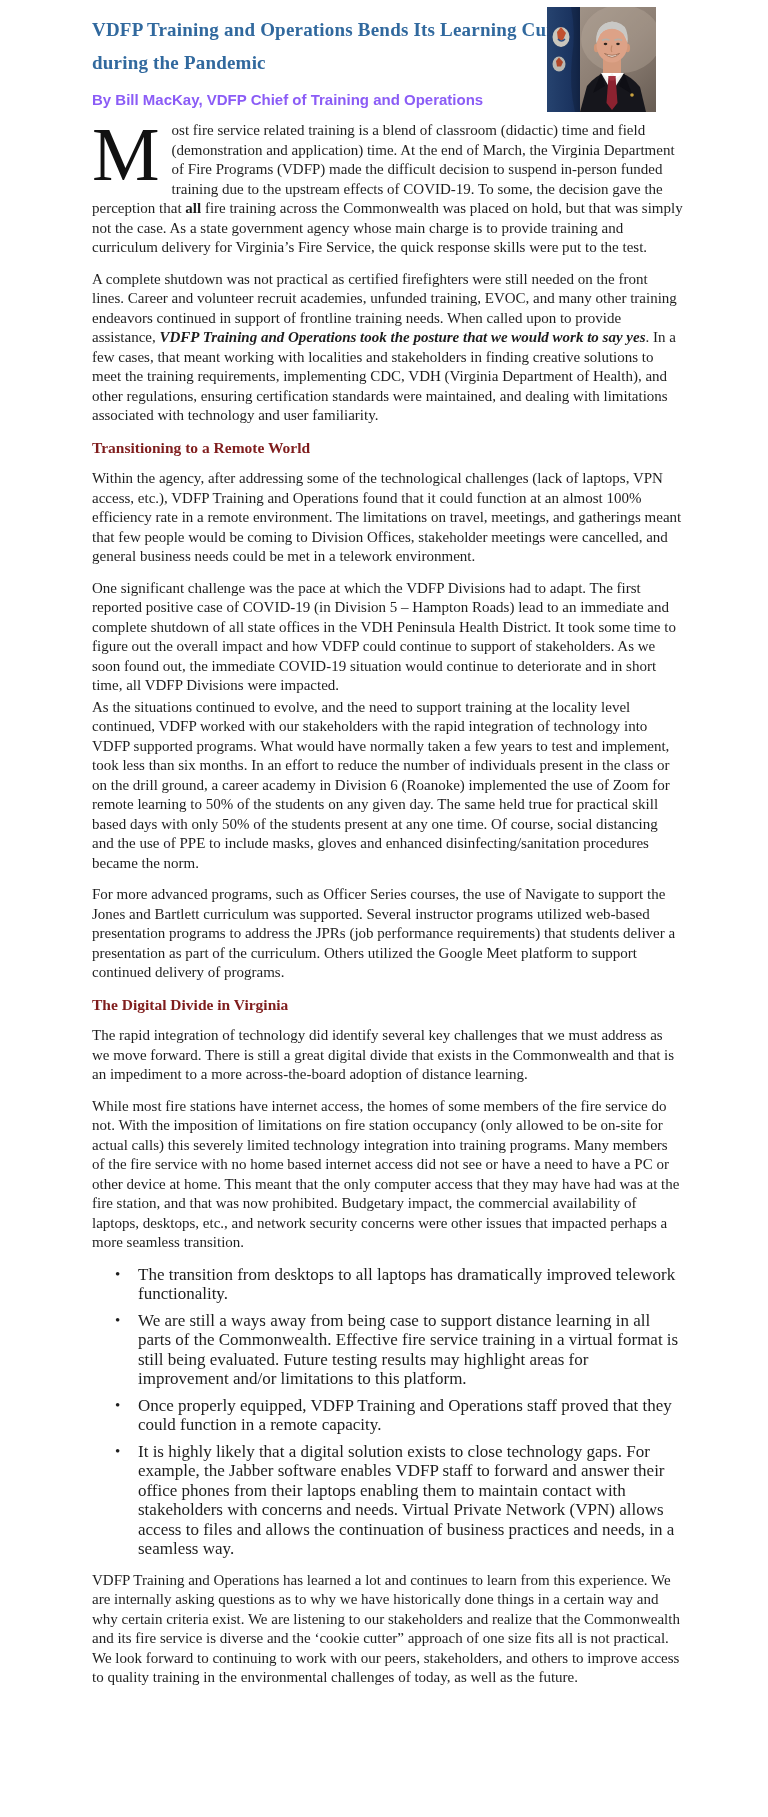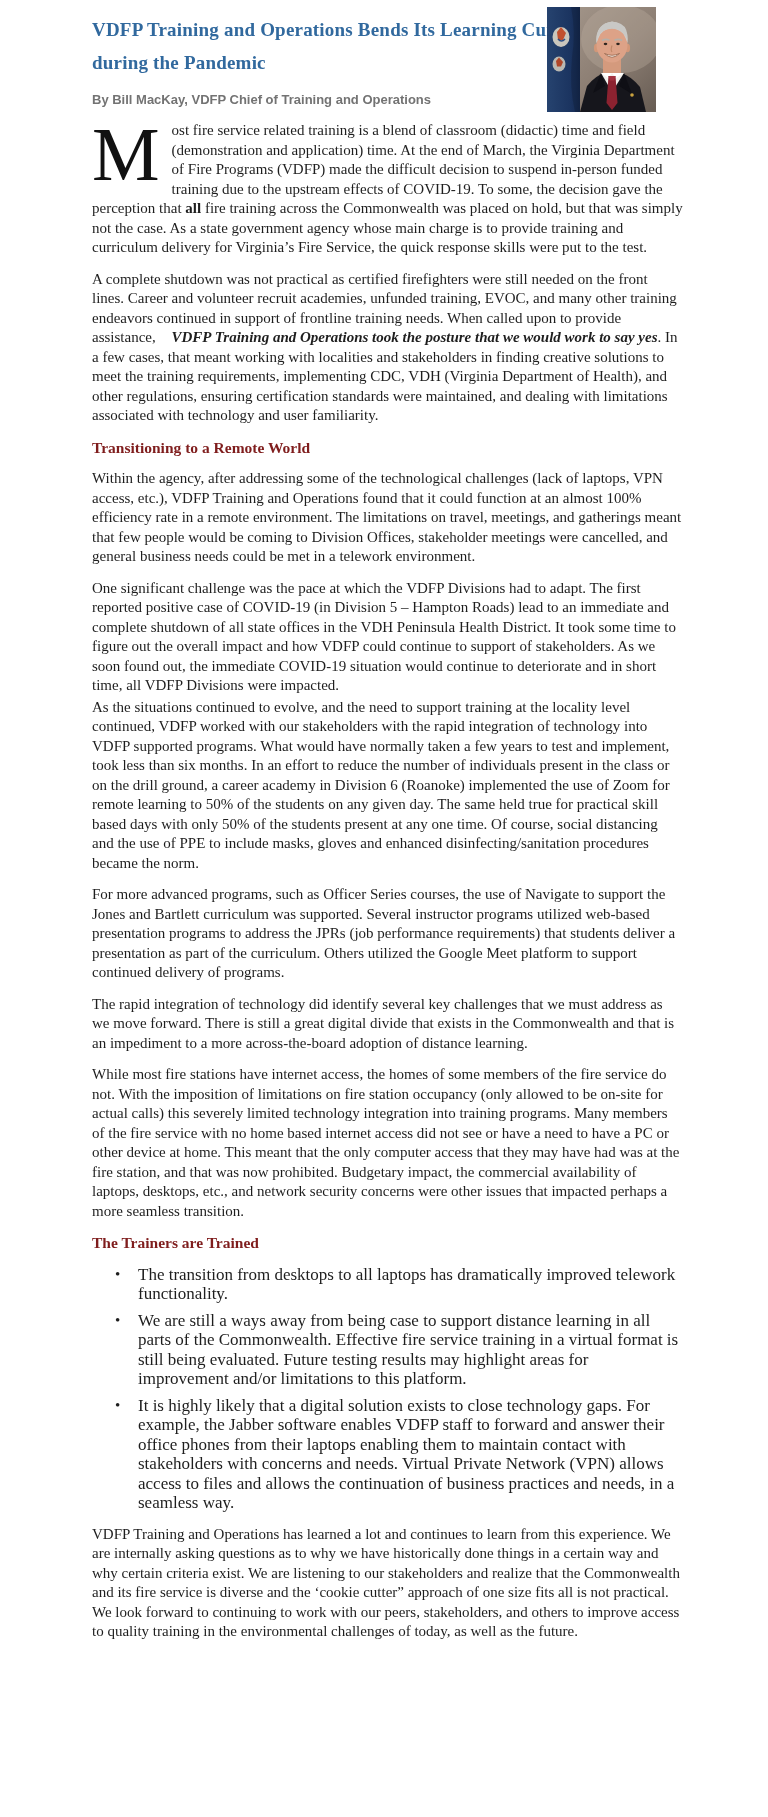--- a/index.html
+++ b/index.html
@@ -18,24 +18,24 @@
     max-width:500px;
     font-family:"Liberation Serif", serif;
     font-size:19px;
     line-height:33px;
     font-weight:700;
     letter-spacing:0.2px;
   }
   .byline {
     margin:13px 0 0 0;
     font-family:"Liberation Sans", sans-serif;
-    font-size:13px;
+    font-size:15px;
     line-height:15px;
     font-weight:700;
-    color:#737373;
+    color:#8b5cf6;
   }
   .photo {
     position:absolute;
     left:547px; top:7px;
     width:109px; height:105px;
     overflow:hidden;
   }
   .body-copy { padding:14px 85px 0 92px; }
   .para {
     margin:0 0 12px 0;
@@ -72,21 +72,21 @@
     font-size:17px;
     line-height:19.5px;
   }
   .bullets li::before {
     content:"\2022";
     position:absolute;
     left:23px;
     top:0;
     font-size:15px;
   }
-  .emph { font-weight:700; font-style:italic;margin-left:12px; }
+  .emph { font-weight:700; font-style:italic; }
   .b { font-weight:700; }
 </style>
 </head>
 <body>
 
 <div class="page">
 
   <header class="doc-header">
     <h1 class="title" style="color: rgb(49, 105, 158);">VDFP Training and Operations Bends Its Learning Curve during the Pandemic</h1>
     <p class="byline">By Bill MacKay, VDFP Chief of Training and Operations</p>
@@ -152,30 +152,31 @@
     <h2 class="section-heading">Transitioning to a Remote World</h2>
 
     <p class="para">Within the agency, after addressing some of the technological challenges (lack of laptops, VPN access, etc.), VDFP Training and Operations found that it could function at an almost 100% efficiency rate in a remote environment. The limitations on travel, meetings, and gatherings meant that few people would be coming to Division Offices, stakeholder meetings were cancelled, and general business needs could be met in a telework environment.</p>
 
     <p class="para tight">One significant challenge was the pace at which the VDFP Divisions had to adapt. The first reported positive case of COVID-19 (in Division 5 – Hampton Roads) lead to an immediate and complete shutdown of all state offices in the VDH Peninsula Health District. It took some time to figure out the overall impact and how VDFP could continue to support of stakeholders. As we soon found out, the immediate COVID-19 situation would continue to deteriorate and in short time, all VDFP Divisions were impacted.</p>
 
     <p class="para">As the situations continued to evolve, and the need to support training at the locality level continued, VDFP worked with our stakeholders with the rapid integration of technology into VDFP supported programs. What would have normally taken a few years to test and implement, took less than six months. In an effort to reduce the number of individuals present in the class or on the drill ground, a career academy in Division 6 (Roanoke) implemented the use of Zoom for remote learning to 50% of the students on any given day. The same held true for practical skill based days with only 50% of the students present at any one time. Of course, social distancing and the use of PPE to include masks, gloves and enhanced disinfecting/sanitation procedures became the norm.</p>
 
     <p class="para">For more advanced programs, such as Officer Series courses, the use of Navigate to support the Jones and Bartlett curriculum was supported. Several instructor programs utilized web-based presentation programs to address the JPRs (job performance requirements) that students deliver a presentation as part of the curriculum. Others utilized the Google Meet platform to support continued delivery of programs.</p>
 
+    <h2 class="section-heading">The Digital Divide in Virginia</h2>
 
     <p class="para">The rapid integration of technology did identify several key challenges that we must address as we move forward. There is still a great digital divide that exists in the Commonwealth and that is an impediment to a more across-the-board adoption of distance learning.</p>
 
     <p class="para">While most fire stations have internet access, the homes of some members of the fire service do not. With the imposition of limitations on fire station occupancy (only allowed to be on-site for actual calls) this severely limited technology integration into training programs. Many members of the fire service with no home based internet access did not see or have a need to have a PC or other device at home. This meant that the only computer access that they may have had was at the fire station, and that was now prohibited. Budgetary impact, the commercial availability of laptops, desktops, etc., and network security concerns were other issues that impacted perhaps a more seamless transition.</p>
 
-    <h2 class="section-heading">The Trainers are Trained</h2>
 
 
     <ul class="bullets">
       <li><span>The transition from desktops to all laptops has dramatically improved telework functionality.</span></li>
       <li><span>We are still a ways away from being case to support distance learning in all parts of the Commonwealth. Effective fire service training in a virtual format is still being evaluated. Future testing results may highlight areas for improvement and/or limitations to this platform.</span></li>
+      <li><span>Once properly equipped, VDFP Training and Operations staff proved that they could function in a remote capacity.</span></li>
       <li><span>It is highly likely that a digital solution exists to close technology gaps. For example, the Jabber software enables VDFP staff to forward and answer their office phones from their laptops enabling them to maintain contact with stakeholders with concerns and needs. Virtual Private Network (VPN) allows access to files and allows the continuation of business practices and needs, in a seamless way.</span></li>
     </ul>
 
     <p class="para">VDFP Training and Operations has learned a lot and continues to learn from this experience. We are internally asking questions as to why we have historically done things in a certain way and why certain criteria exist. We are listening to our stakeholders and realize that the Commonwealth and its fire service is diverse and the ‘cookie cutter” approach of one size fits all is not practical. We look forward to continuing to work with our peers, stakeholders, and others to improve access to quality training in the environmental challenges of today, as well as the future.</p>
 
   </main>
 </div>
 
 </body></html>

